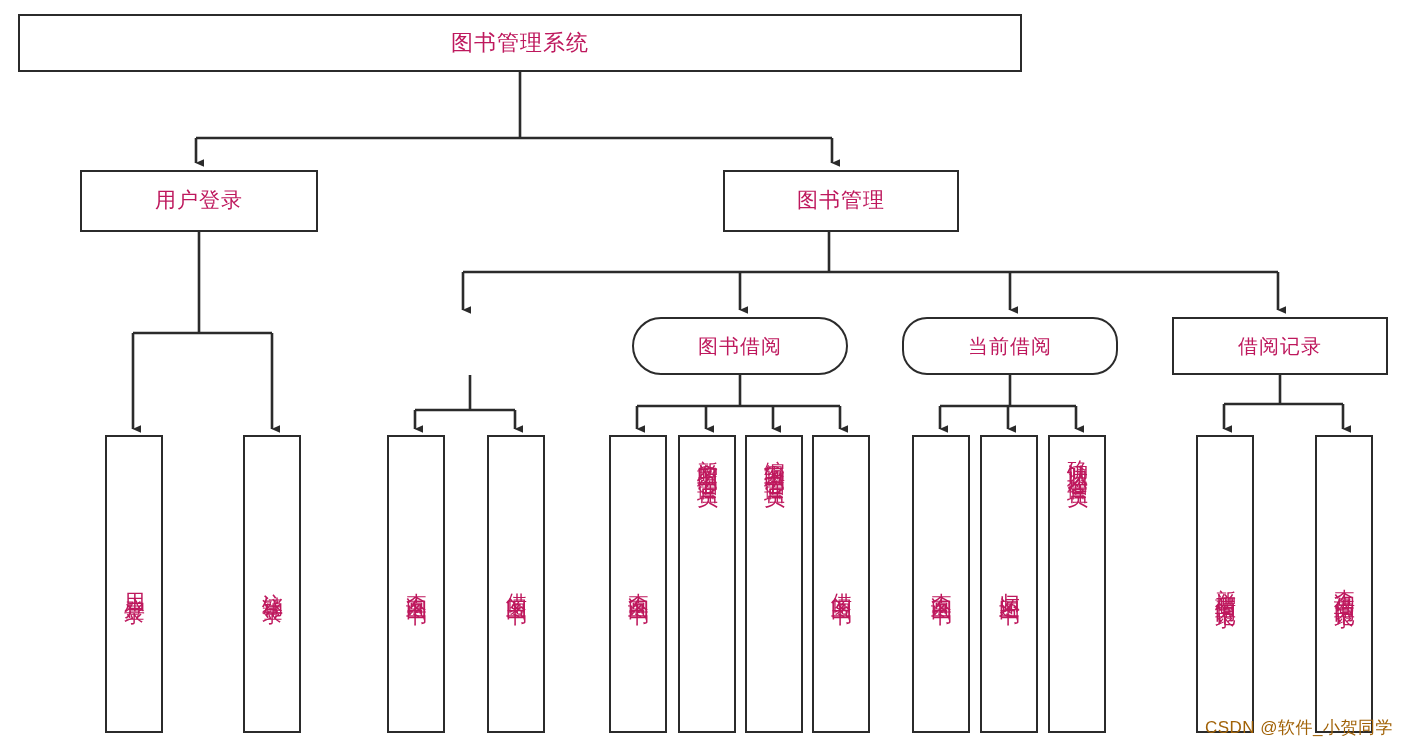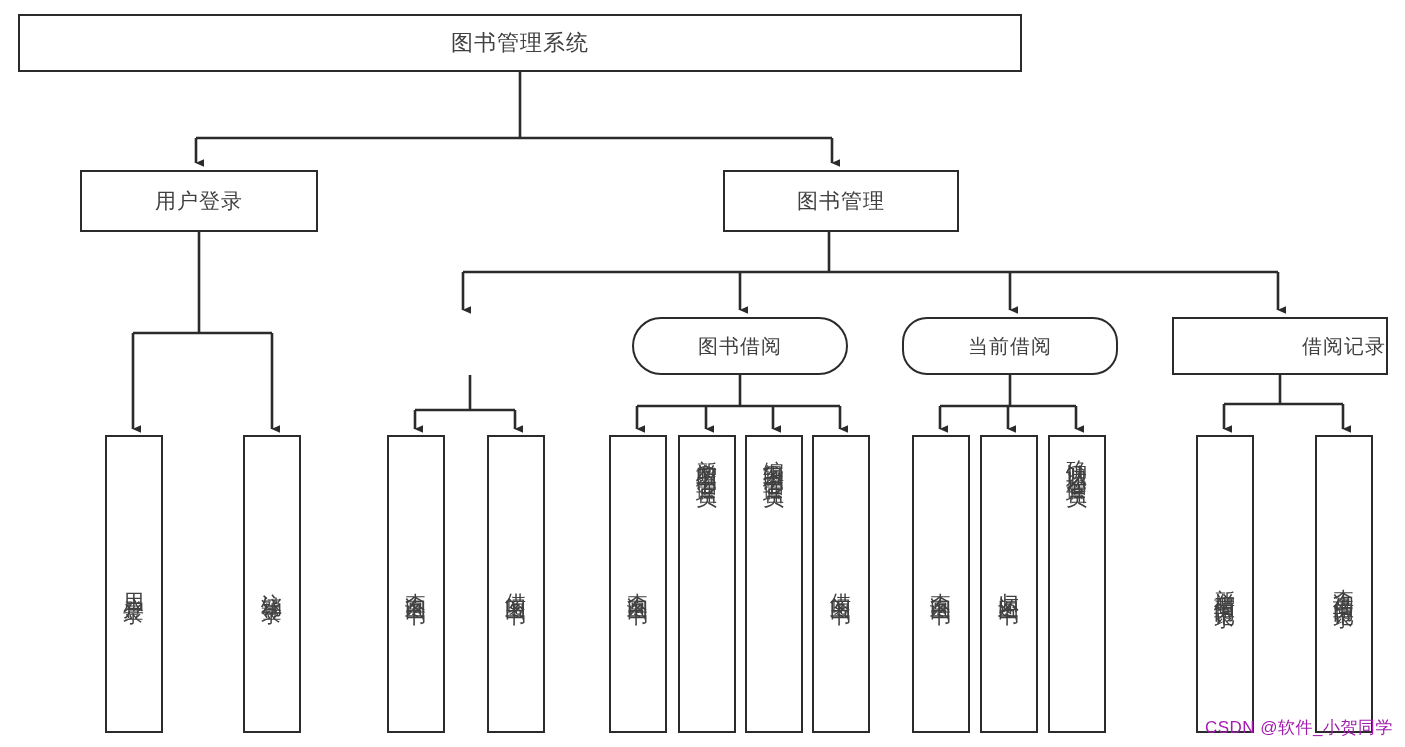--- a/index.html
+++ b/index.html
@@ -32,23 +32,24 @@
     border: 2.5px solid #2b2b2b;
     background: #ffffff;
     display: flex;
     align-items: center;
     justify-content: center;
     z-index: 3;
   }
   .node .label {
     font-size: 21px;
     letter-spacing: 1px;
-    color: #404040;
+    color: #be185d;
     white-space: nowrap;
     line-height: 1.1;
+    font-family: Liberation Serif, serif;
   }
   .node.root .label { font-size: 22px; }
   .node.lvl2 .label { font-size: 21px; }
   .node.lvl3 .label { font-size: 20px; }
 
   
   .node.leaf {
     align-items: flex-start;
     justify-content: center;
     padding-top: 6px;
@@ -63,21 +64,21 @@
   }
   .node.leaf.centered {
     align-items: center;
     padding-top: 0;
   }
   .watermark {
     position: absolute;
     right: 12px;
     bottom: 8px;
     font-size: 17px;
-    color: #a21caf;
+    color: #a16207;
     letter-spacing: 0.5px;
     z-index: 6;
     white-space: nowrap;
   }
 </style>
 </head>
 <body>
 
 <div id="canvas">
 
@@ -141,21 +142,21 @@
   <div class="node lvl2" style="left:711px; top:170px; width:236px; height:62px;margin-left:12px;">
     <span class="label">图书管理</span>
   </div>
 
   <div class="node lvl3" style="left:632px; top:317px; width:216px; height:58px;border-radius:29px;">
     <span class="label">图书借阅</span>
   </div>
   <div class="node lvl3" style="left:902px; top:317px; width:216px; height:58px;border-radius:25px;">
     <span class="label">当前借阅</span>
   </div>
-  <div class="node lvl3" style="left:1172px; top:317px; width:216px; height:58px;justify-content:flex-end;">
+  <div class="node lvl3" style="left:1172px; top:317px; width:216px; height:58px;">
     <span class="label">借阅记录</span>
   </div>
 
   <div class="node leaf centered" style="left:105px; top:435px; width:58px; height:298px;">
     <span class="label">用户登录</span>
   </div>
   <div class="node leaf centered" style="left:243px; top:435px; width:58px; height:298px;">
     <span class="label">注销登录</span>
   </div>
 

